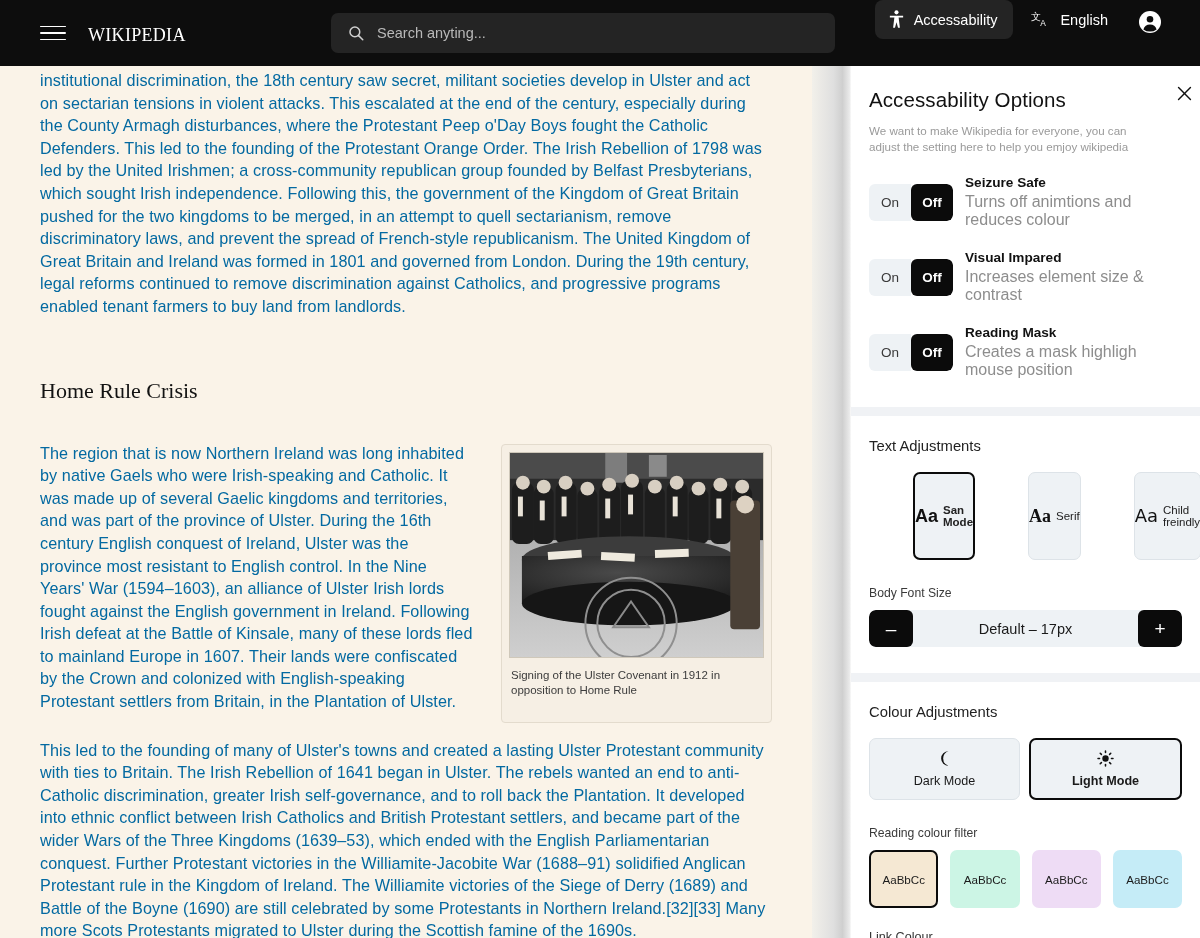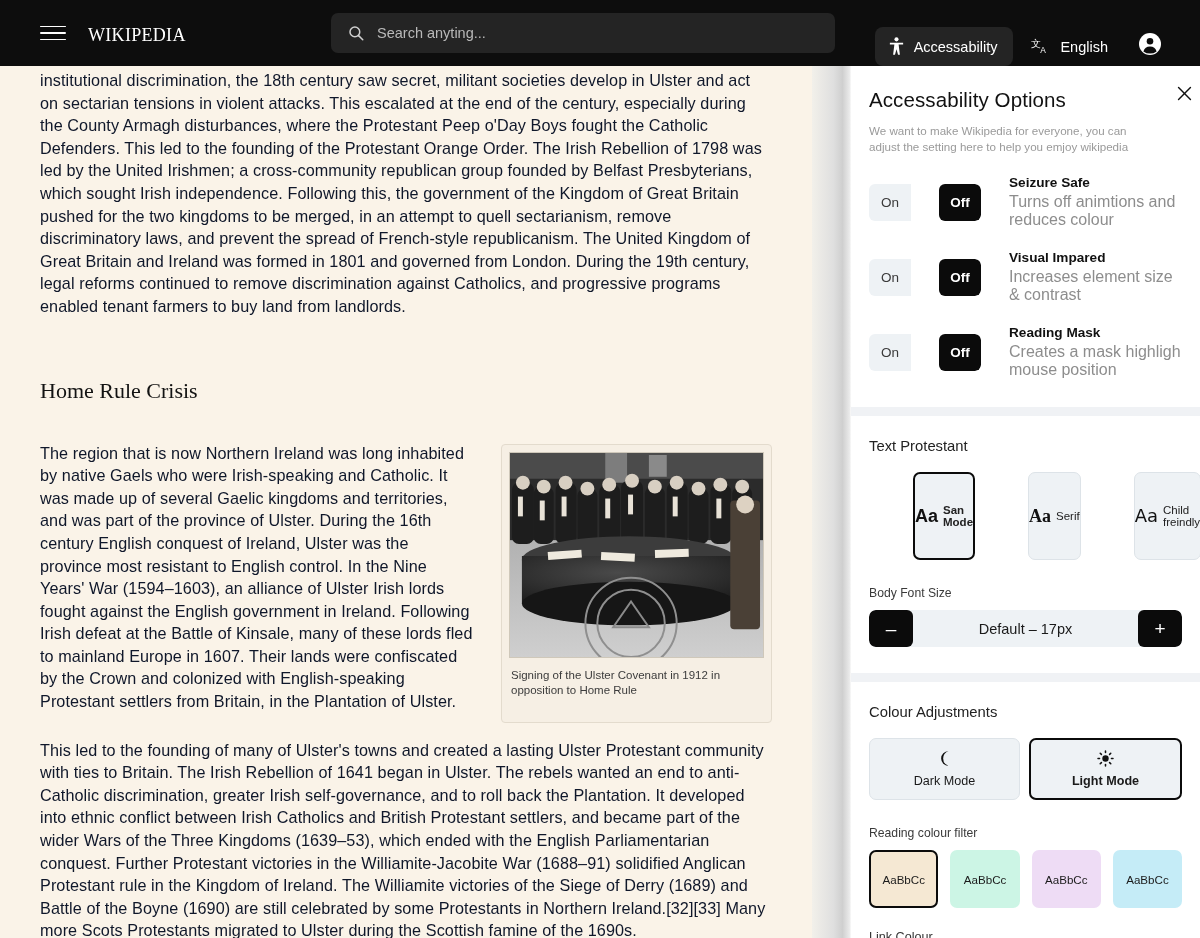--- a/index.html
+++ b/index.html
@@ -45,21 +45,21 @@
   }
   .search-icon { width: 18px; height: 18px; flex: none; margin-right: 12px; opacity: .95; }
   .search-input {
     flex: 1; background: transparent; border: none; outline: none;
     color: #dcdcdc; font-size: 14.5px;
     font-family: "Liberation Sans", sans-serif;
   }
   .search-input::placeholder { color: #b9b9b9; }
   .nav-right {
     position: absolute; right: 26px; top: 0; height: 66px;
-    display: flex; align-items: flex-end; gap: 4px;
+    display: flex; align-items: flex-start; gap: 4px;
   }
   .access-btn {
     display: flex; align-items: center; gap: 9px;
     background: #242424; border-radius: 8px;
     padding: 10px 16px 10px 13px;
     cursor: pointer;
   }
   .access-btn .label { font-size: 14.5px; color: #fff; }
   .lang-btn {
     display: flex; align-items: center; gap: 9px;
@@ -70,21 +70,21 @@
 
   
   .article {
     position: absolute; top: 66px; left: 0;
     width: 812px; height: 872px;
     background: #faf3e8;
     overflow: hidden;
     padding: 0 40px;
   }
   .article p {
-    font-size: 16.2px; line-height: 22.6px; color: #0f172a;
+    font-size: 16.2px; line-height: 22.6px; color: #0369a1;
     letter-spacing: .005em;
   }
   .p1 { margin-top: 3px; }
   .sec-heading {
     font-family: "Liberation Serif", serif;
     font-size: 22px; font-weight: 400; color: #121212;
     margin-top: 60px; margin-bottom: 38px;
   }
   .body-flow { position: relative; }
   .figure {
@@ -140,22 +140,21 @@
     display: flex; align-items: center; justify-content: center;
   }
 
   .toggle-row {
     display: flex; align-items: center;
     margin-top: 21px;
   }
   .toggle {
     display: flex; flex: none;
     border-radius: 6px; overflow: hidden;
-    margin-right: 28px;
-    gap: 28px;
+    margin-right: 12px;
   }
   .toggle .opt {
     width: 42px; height: 37px;
     display: flex; align-items: center; justify-content: center;
     font-size: 13.5px; cursor: pointer;
   }
   .toggle .opt.off-state { background: #eef2f5; color: #3a3a3a; }
   .toggle .opt.on-state  { background: #0b0b0b; color: #ffffff; font-weight: bold; border-radius: 6px; }
   .toggle-text .t-title { font-size: 13.6px; font-weight: bold; color: #111; }
   .toggle-text .t-desc  { font-size: 16px; color: #8d8d8d; margin-top: 3px; }
@@ -399,21 +398,21 @@
         <div class="toggle-text">
           <div class="t-title">Reading Mask</div>
           <div class="t-desc">Creates a mask highligh mouse position</div>
         </div>
       </div>
     </div>
 
     <div class="divider"></div>
 
     <div class="panel-section">
-      <div class="sub-title">Text Protestant</div>
+      <div class="sub-title">Text Adjustments</div>
 
       <div class="font-cards">
         <div class="font-card fc-sans selected">
           <div class="glyph">Aa</div>
           <div class="cname">San Mode</div>
         </div>
         <div class="font-card fc-serif">
           <div class="glyph">Aa</div>
           <div class="cname">Serif</div>
         </div>

